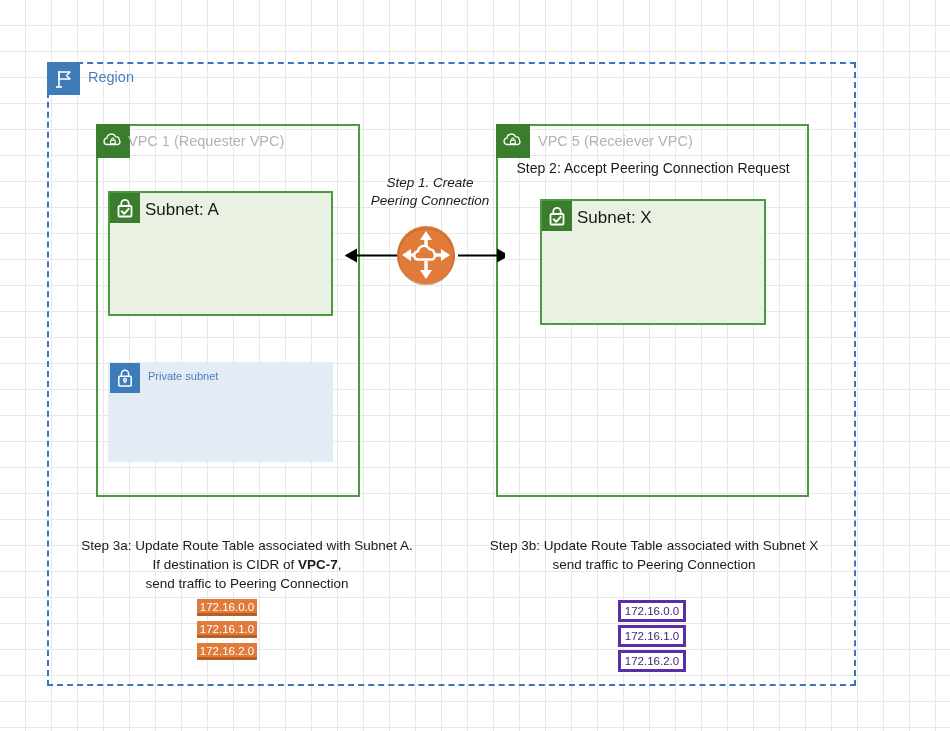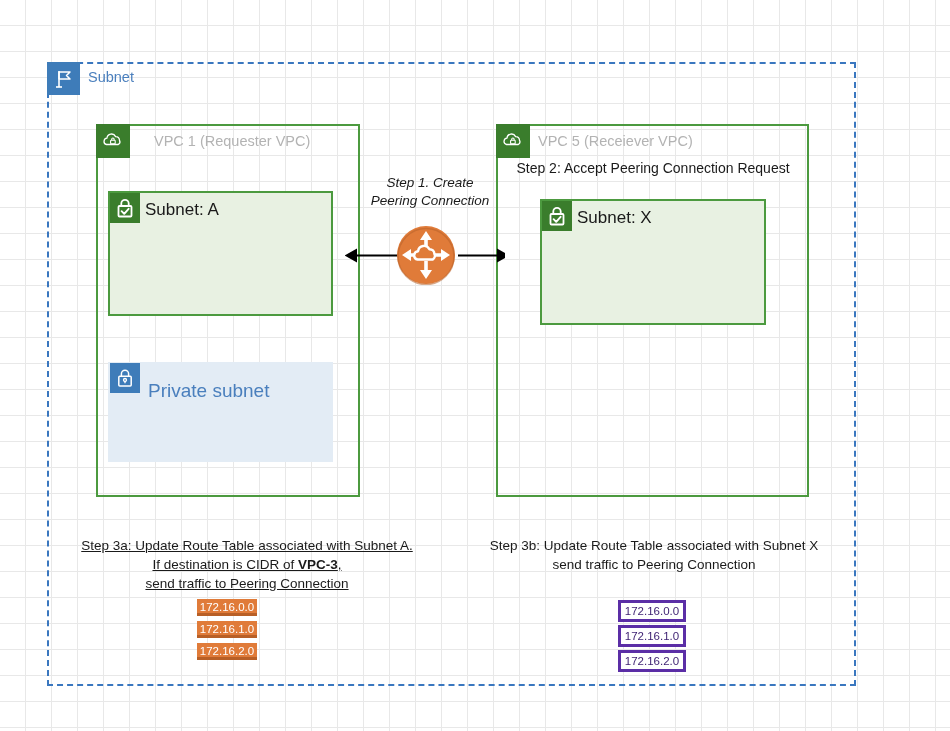--- a/index.html
+++ b/index.html
@@ -79,21 +79,21 @@
   }
   #vpc1-icon { left: 96px; top: 124px; }
   #vpc2-icon { left: 496px; top: 124px; }
 
   .vpc-label {
     position: absolute;
     font-size: 14.5px;
     color: #b3b3b3;
     white-space: nowrap;
   }
-  #vpc1-label { left: 154px; top: 133px; }
+  #vpc1-label { left: 128px; top: 133px; }
   #vpc2-label { left: 538px; top: 133px; }
 
   
   .subnet-box {
     position: absolute;
     border: 2px solid #4c9a3f;
     background: #e8f1e2;
     box-sizing: border-box;
   }
   #subnet-a-box { left: 108px; top: 191px; width: 225px; height: 125px; }
@@ -137,24 +137,23 @@
     height: 30px;
     background: #3e7cb9;
     display: flex;
     align-items: center;
     justify-content: center;
   }
   #private-subnet-label {
     position: absolute;
     left: 148px;
     top: 370px;
-    font-size: 19px;
+    font-size: 11px;
     color: #4a7fbd;
     white-space: nowrap;
-    margin-top: 10px;
   }
 
   
   #step1-text {
     position: absolute;
     left: 350px;
     top: 174px;
     width: 160px;
     text-align: center;
     font-size: 13.5px;
@@ -190,21 +189,21 @@
   }
 
   
   .step3-text {
     position: absolute;
     text-align: center;
     font-size: 13.5px;
     color: #1a1a1a;
     line-height: 19px;
   }
-  #step3a-text { left: 46px; top: 536px; width: 402px; text-decoration: underline; }
+  #step3a-text { left: 46px; top: 536px; width: 402px; }
   #step3b-text { left: 452px; top: 536px; width: 404px; }
   .step3-text b { font-weight: bold; }
 
   
   .cidr-col { position: absolute; }
   #cidr-left { left: 197px; top: 599px; }
   #cidr-right { left: 618px; top: 600px; }
 
   .cidr-orange {
     width: 60px;
@@ -237,21 +236,21 @@
 <div id="canvas">
 
   <div class="region-box"></div>
   <div class="region-icon">
     <svg width="22" height="22" viewBox="0 0 22 22">
       <line x1="6" y1="3" x2="6" y2="19" stroke="#ffffff" stroke-width="1.6"></line>
       <line x1="3" y1="19" x2="9" y2="19" stroke="#ffffff" stroke-width="1.6"></line>
       <path d="M6 4 L17 4 L13.5 7.5 L17 11 L6 11 Z" fill="none" stroke="#ffffff" stroke-width="1.5" stroke-linejoin="round"></path>
     </svg>
   </div>
-  <div class="region-label">Subnet</div>
+  <div class="region-label">Region</div>
 
   <div class="vpc-box" id="vpc1-box"></div>
   <div class="vpc-icon" id="vpc1-icon">
     <svg width="24" height="24" viewBox="0 0 24 24">
       <path d="M5.5 15.5 a3.2 3.2 0 0 1 0.4 -6.3 a4.6 4.6 0 0 1 8.7 -1.6 a3.6 3.6 0 0 1 3.9 3.6 a3.3 3.3 0 0 1 -1.2 4.3 Z" fill="none" stroke="#ffffff" stroke-width="1.3" stroke-linejoin="round"></path>
       <rect x="9.6" y="11.3" width="4.6" height="3.6" rx="0.6" fill="none" stroke="#ffffff" stroke-width="1.1"></rect>
       <path d="M10.7 11.3 v-1.1 a1.2 1.2 0 0 1 2.4 0 v1.1" fill="none" stroke="#ffffff" stroke-width="1.1"></path>
     </svg>
   </div>
   <div class="vpc-label" id="vpc1-label">VPC 1 (Requester VPC)</div>
@@ -324,21 +323,21 @@
       <path d="M30 6 L36 15 L31.8 15 L31.8 24 L28.2 24 L28.2 15 L24 15 Z"></path>
       <path d="M30 54 L24 45 L28.2 45 L28.2 36 L31.8 36 L31.8 45 L36 45 Z"></path>
       <path d="M6 30 L15 24 L15 28.2 L24 28.2 L24 31.8 L15 31.8 L15 36 Z"></path>
       <path d="M54 30 L45 36 L45 31.8 L36 31.8 L36 28.2 L45 28.2 L45 24 Z"></path>
     </g>
     <path d="M21.5 34.5 a4.2 4.2 0 0 1 0.6 -8.3 a6 6 0 0 1 11.3 -2 a4.7 4.7 0 0 1 5 4.7 a4.3 4.3 0 0 1 -1.6 5.6 Z" fill="#e07b39" stroke="#ffffff" stroke-width="2.4" stroke-linejoin="round"></path>
   </svg>
 
   <div class="step3-text" id="step3a-text">
     <div>Step 3a: Update Route Table associated with Subnet A.</div>
-    <div><span>If destination is CIDR of </span><b>VPC-3</b><span>,</span></div>
+    <div><span>If destination is CIDR of </span><b>VPC-7</b><span>,</span></div>
     <div>send traffic to Peering Connection</div>
   </div>
 
   <div class="step3-text" id="step3b-text">
     <div>Step 3b: Update Route Table associated with Subnet X</div>
     <div>send traffic to Peering Connection</div>
   </div>
 
   <div class="cidr-col" id="cidr-left">
     <div class="cidr-orange">172.16.0.0</div>

